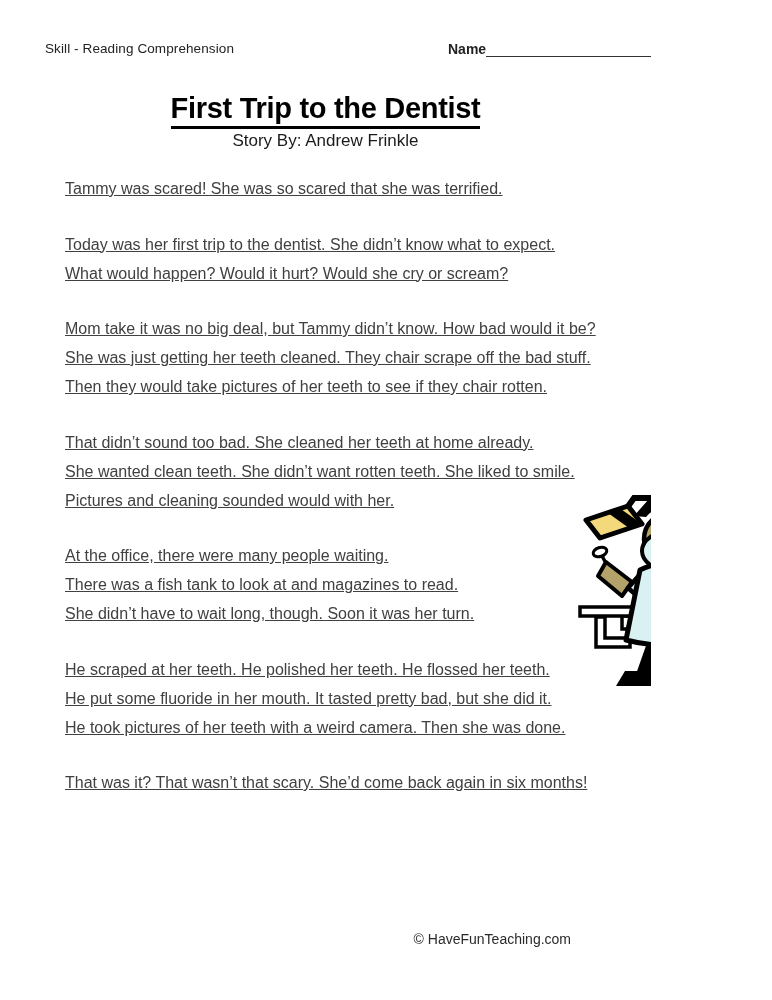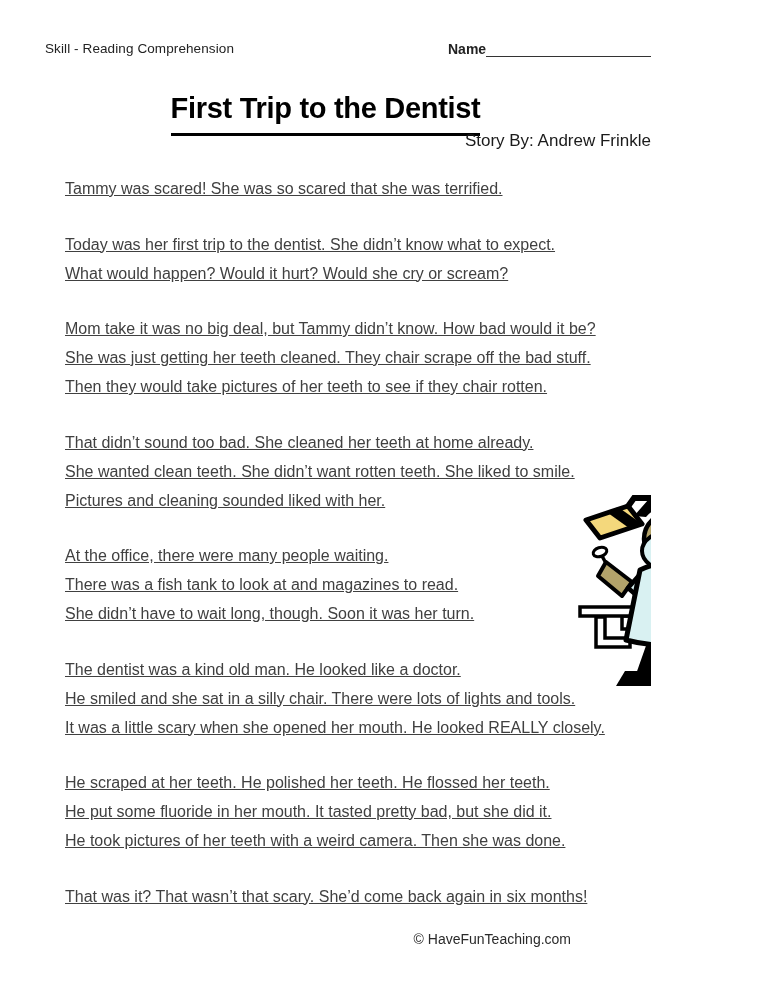--- a/index.html
+++ b/index.html
@@ -23,24 +23,24 @@
   }
   .name-blank{
     display:inline-block;width:196px;height:15px;
     border-bottom:1.6px solid #333;
   }
   
   .title-wrap{position:absolute;top:92px;left:0;width:100%;text-align:center;}
   .title{
     display:inline-block;margin:0;
     font-size:29px;font-weight:bold;letter-spacing:-.3px;color:#000;
-    border-bottom:3px solid #000;padding-bottom:8px;
+    border-bottom:3px solid #000;padding-bottom:1px;
   }
   .byline{
-    position:absolute;top:131px;left:0;width:100%;text-align:right;
+    position:absolute;top:131px;left:0;width:100%;text-align:center;
     font-size:17px;color:#1b1b1b;
   }
   
   .story{
     position:absolute;top:174px;left:65px;width:700px;
     font-size:16px;line-height:29px;color:#404040;text-decoration:underline;
   }
   .story p{margin:0 0 26.5px 0;}
   
   .footer{
@@ -63,23 +63,22 @@
 
   <div class="title-wrap">
     <h1 class="title">First Trip to the Dentist</h1>
   </div>
   <div class="byline">Story By: Andrew Frinkle</div>
 
   <div class="story">
       <p><span>Tammy was scared! She was so scared that she was terrified.</span></p>
       <p><span>Today was her first trip to the dentist. She didn’t know what to expect.</span><br><span>What would happen? Would it hurt? Would she cry or scream?</span></p>
       <p><span>Mom take it was no big deal, but Tammy didn’t know. How bad would it be?</span><br><span>She was just getting her teeth cleaned. They chair scrape off the bad stuff.</span><br><span>Then they would take pictures of her teeth to see if they chair rotten.</span></p>
-      <p><span>That didn’t sound too bad. She cleaned her teeth at home already.</span><br><span>She wanted clean teeth. She didn’t want rotten teeth. She liked to smile.</span><br><span>Pictures and cleaning sounded liked with her.</span></p>
+      <p><span>That didn’t sound too bad. She cleaned her teeth at home already.</span><br><span>She wanted clean teeth. She didn’t want rotten teeth. She liked to smile.</span><br><span>Pictures and cleaning sounded would with her.</span></p>
       <p><span>At the office, there were many people waiting.</span><br><span>There was a fish tank to look at and magazines to read.</span><br><span>She didn’t have to wait long, though. Soon it was her turn.</span></p>
-      <p><span>The dentist was a kind old man. He looked like a doctor.</span><br><span>He smiled and she sat in a silly chair. There were lots of lights and tools.</span><br><span>It was a little scary when she opened her mouth. He looked REALLY closely.</span></p>
       <p><span>He scraped at her teeth. He polished her teeth. He flossed her teeth.</span><br><span>He put some fluoride in her mouth. It tasted pretty bad, but she did it.</span><br><span>He took pictures of her teeth with a weird camera. Then she was done.</span></p>
       <p><span>That was it? That wasn’t that scary. She’d come back again in six months!</span></p>
     </div>
 
   <div class="illo">
     <svg width="200" height="200" viewBox="0 0 200 200" xmlns="http://www.w3.org/2000/svg">
 
       <g>
         <path d="M52,22 L62,8 L88,8" fill="none" stroke="var(--outline)" stroke-width="6"></path>
         <polygon points="14,30 56,16 70,34 28,48" fill="var(--lamp)" stroke="var(--outline)" stroke-width="5" stroke-linejoin="round"></polygon>

